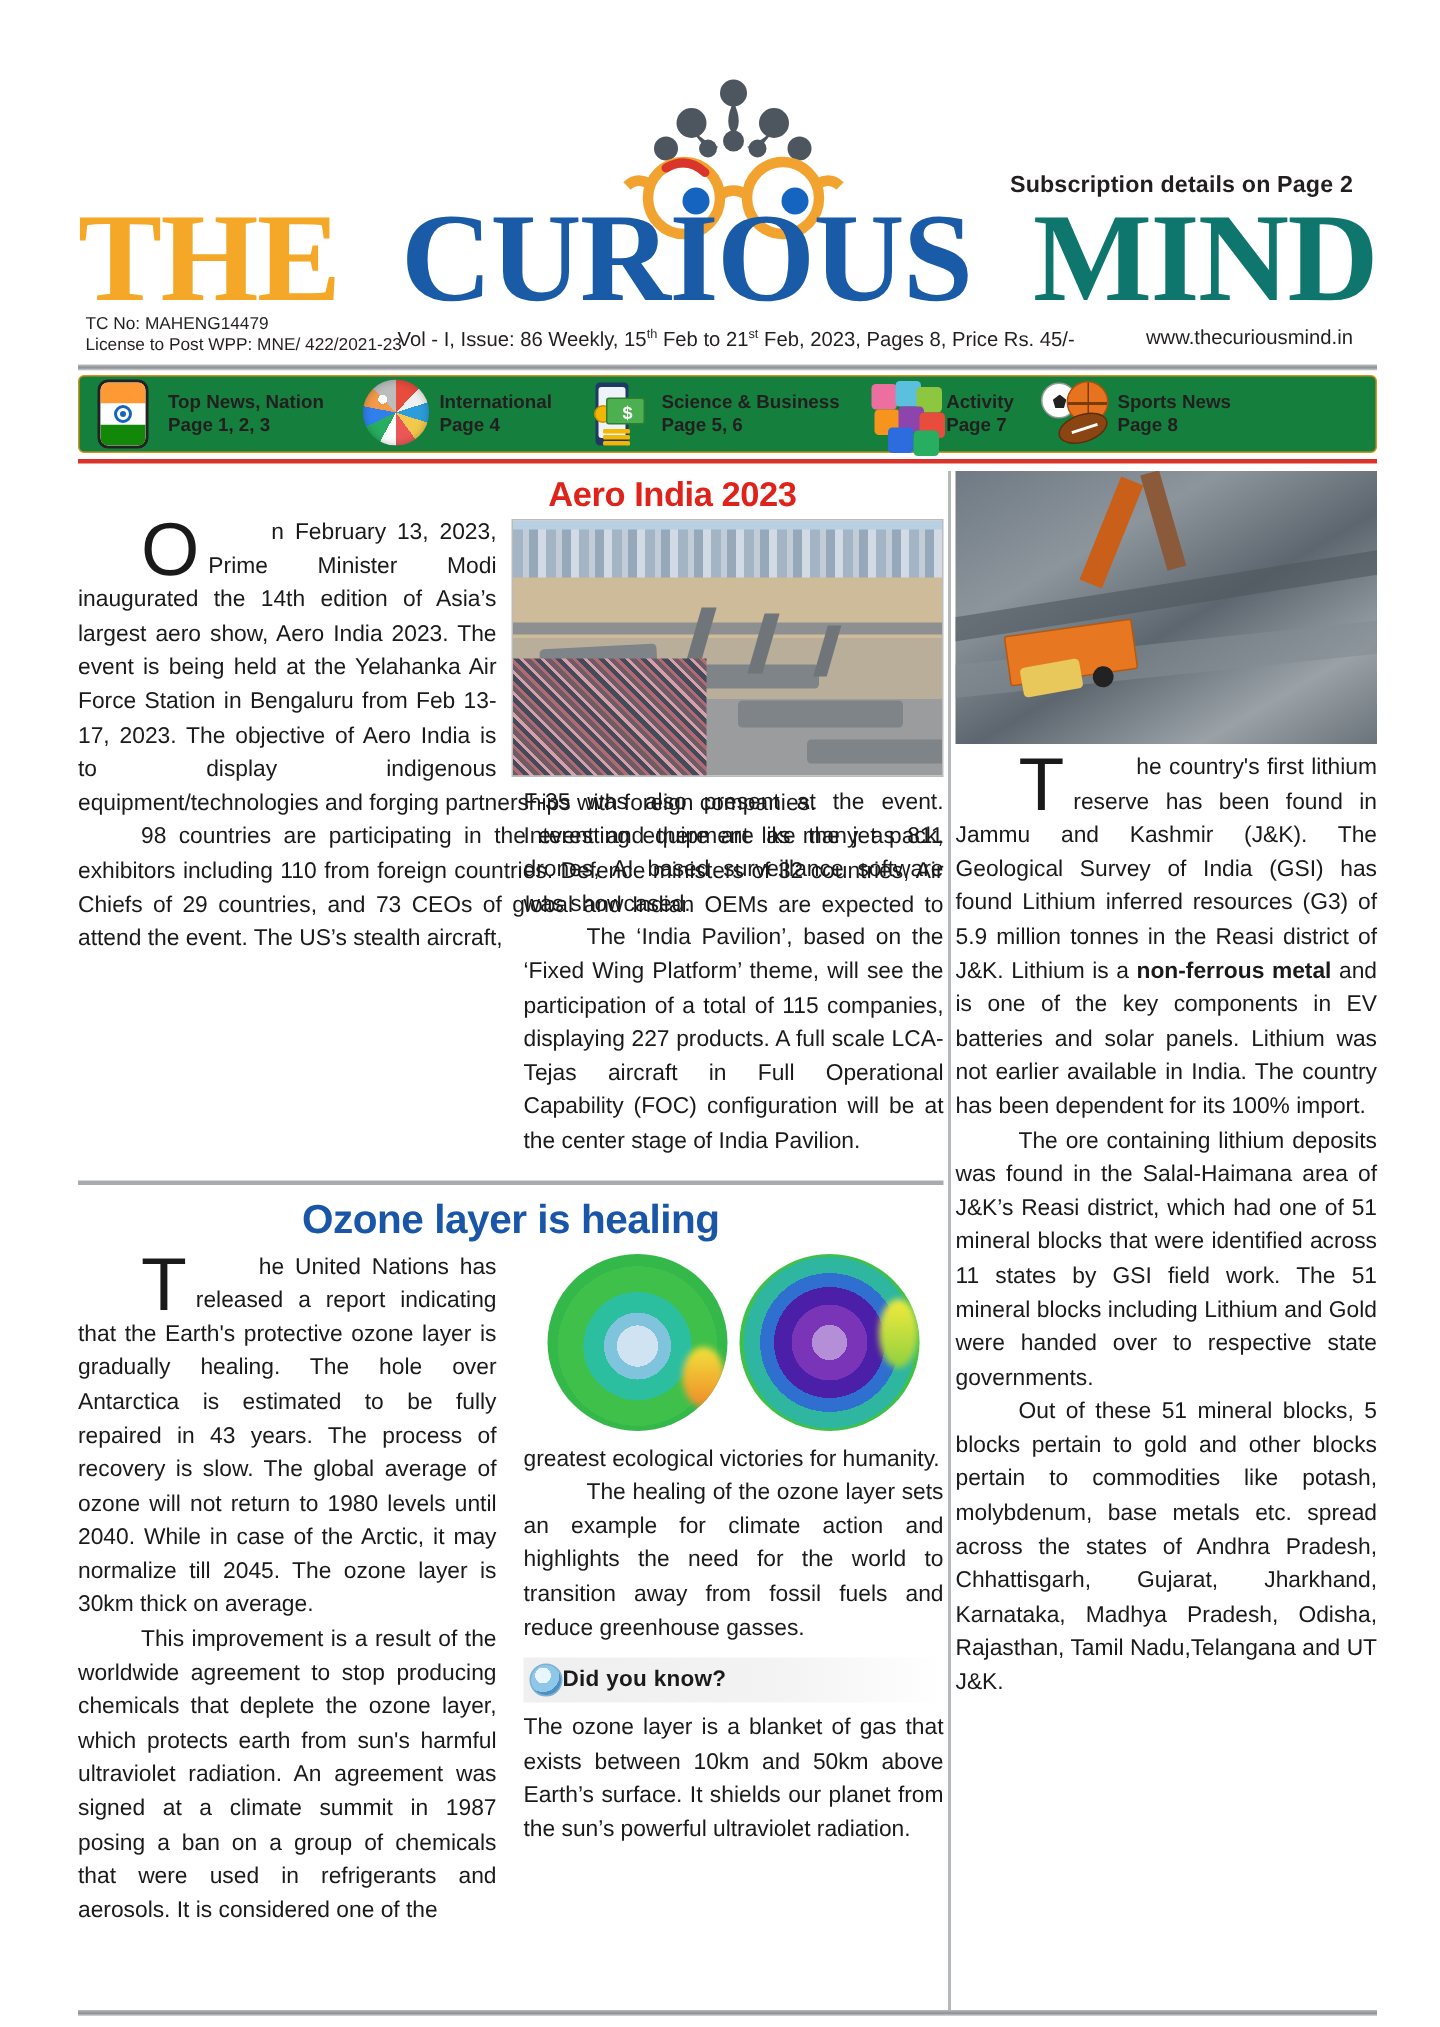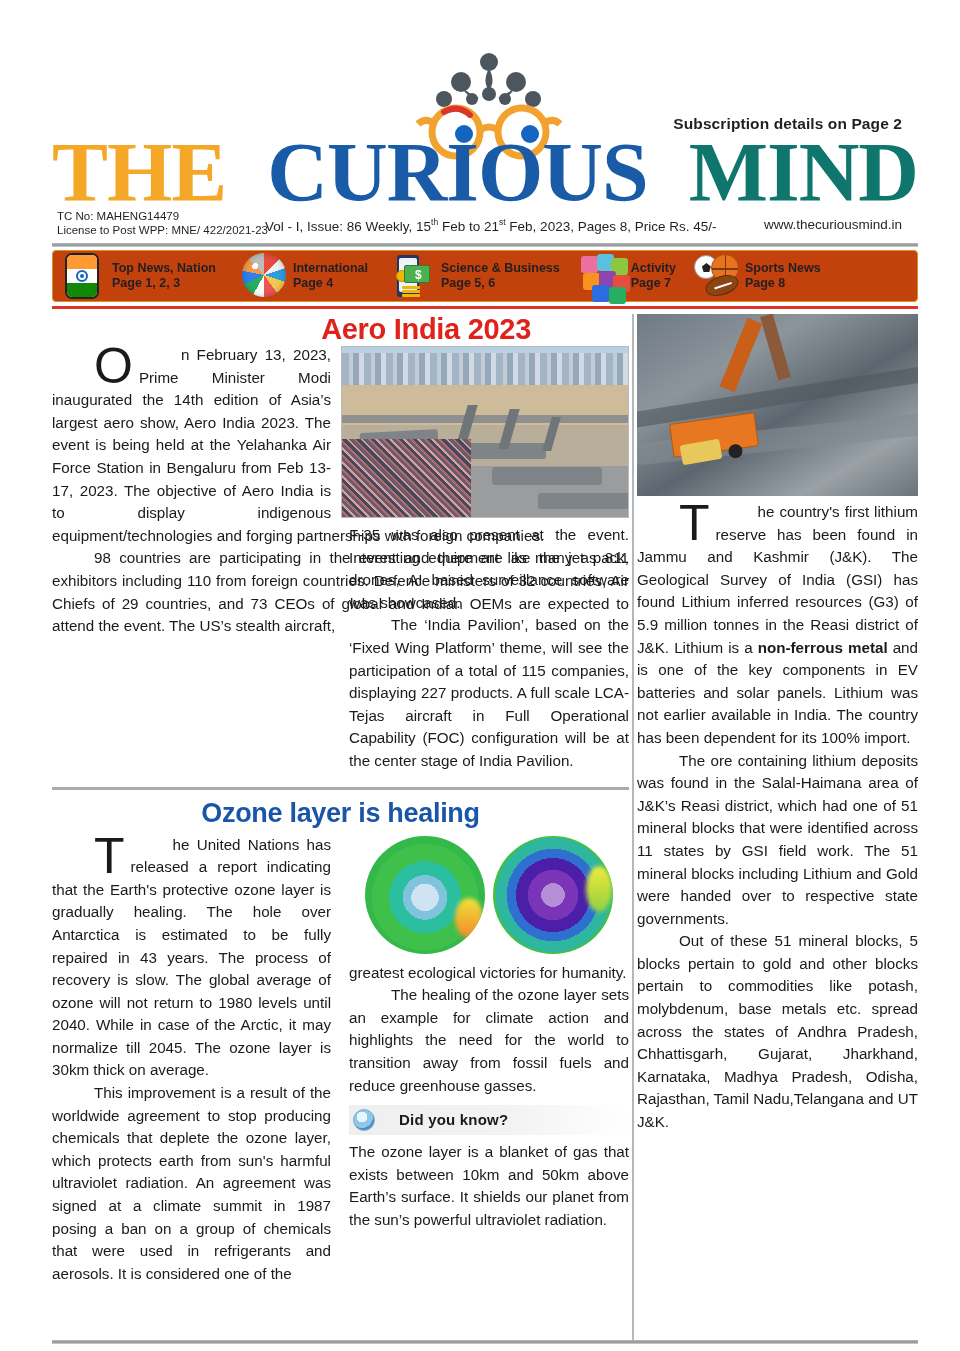--- a/index.html
+++ b/index.html
@@ -61,21 +61,21 @@
 
   .mast-rule {
     position:absolute; left:52px; top:243px; width:866px; height:4px;
     background: linear-gradient(180deg,#b9bcbe 0%, #8c9093 55%, #d8dadc 100%);
   }
 
   
   .navstrip {
     position: absolute; left: 52px; top: 250px;
     width: 866px; height: 52px;
-    background: #c2410c;
+    background: #15803d;
     border: 1px solid #d98f18;
     border-radius: 4px;
     display: flex; align-items: flex-start;
   }
   .nav-item {
     display: flex; align-items: center; height: 100%;
     padding: 0 2px;
   }
   .nav-ico { width: 44px; height: 46px; flex: 0 0 44px; position: relative; }
   .nav-txt {
@@ -159,21 +159,21 @@
   .left-block { position:absolute; left:52px; top:8px; width:577px; }
   .right-block{ position:absolute; left:637px; top:8px; width:281px; }
 
   .vdivider {
     position:absolute; left:632px; top:8px; width:2px; height:1030px;
     background:#b5b8ba;
   }
 
   
   h1.head-red {
-    font-size: 29px; color:#E0231A; font-weight:bold;
+    font-size: 23px; color:#E0231A; font-weight:bold;
     text-align:right; letter-spacing:-.3px; line-height:30px;
     padding-right: 98px;
   }
   h1.head-blue {
     font-size: 27px; color:#1A56A8; font-weight:bold;
     text-align:center; letter-spacing:-.3px; line-height:30px;
   }
 
   
   .art { font-size: 15.2px; line-height: 22.6px; color:#1a1a1a; text-align: justify; }
@@ -228,21 +228,21 @@
   .oz-a::after{content:"";position:absolute;right:2px;bottom:16px;width:28px;height:40px;
     background:linear-gradient(180deg,#f2e13a,#ef8b2a);border-radius:50%;filter:blur(2px);}
   .oz-b {
     background: radial-gradient(circle at 50% 50%, #b48fd8 0 14%, #7a34b8 14% 30%,
       #4b1fa8 30% 44%, #2f6fd0 44% 55%, #2fb6a0 55% 68%, #3fc04b 68% 84%, #2aa248 84% 100%);
   }
   .oz-b::after{content:"";position:absolute;right:1px;top:30px;width:26px;height:46px;
     background:linear-gradient(180deg,#f4ea3c,#8fd13f);border-radius:50%;filter:blur(2px);}
 
   .dyk {
-    display:flex; align-items:center; gap:24px;
+    display:flex; align-items:center; gap:0;
     background: linear-gradient(90deg,#efefef 0%, #f3f3f3 60%, #ffffff 100%);
     height: 30px; margin: 8px 0 6px 0; padding-left: 4px;
   }
   .dyk-ico { width:22px;height:22px;border-radius:50%;
     background: radial-gradient(circle at 40% 35%, #eaf6ff 0 30%, #8fc7e8 30% 62%, #4a90c2 62% 100%);
     border:1px solid #7fb0cf; }
   .dyk-label { font-size:15px; font-weight:bold; color:#1a1a1a; letter-spacing:.2px; }
 
   
   .lith-head {

